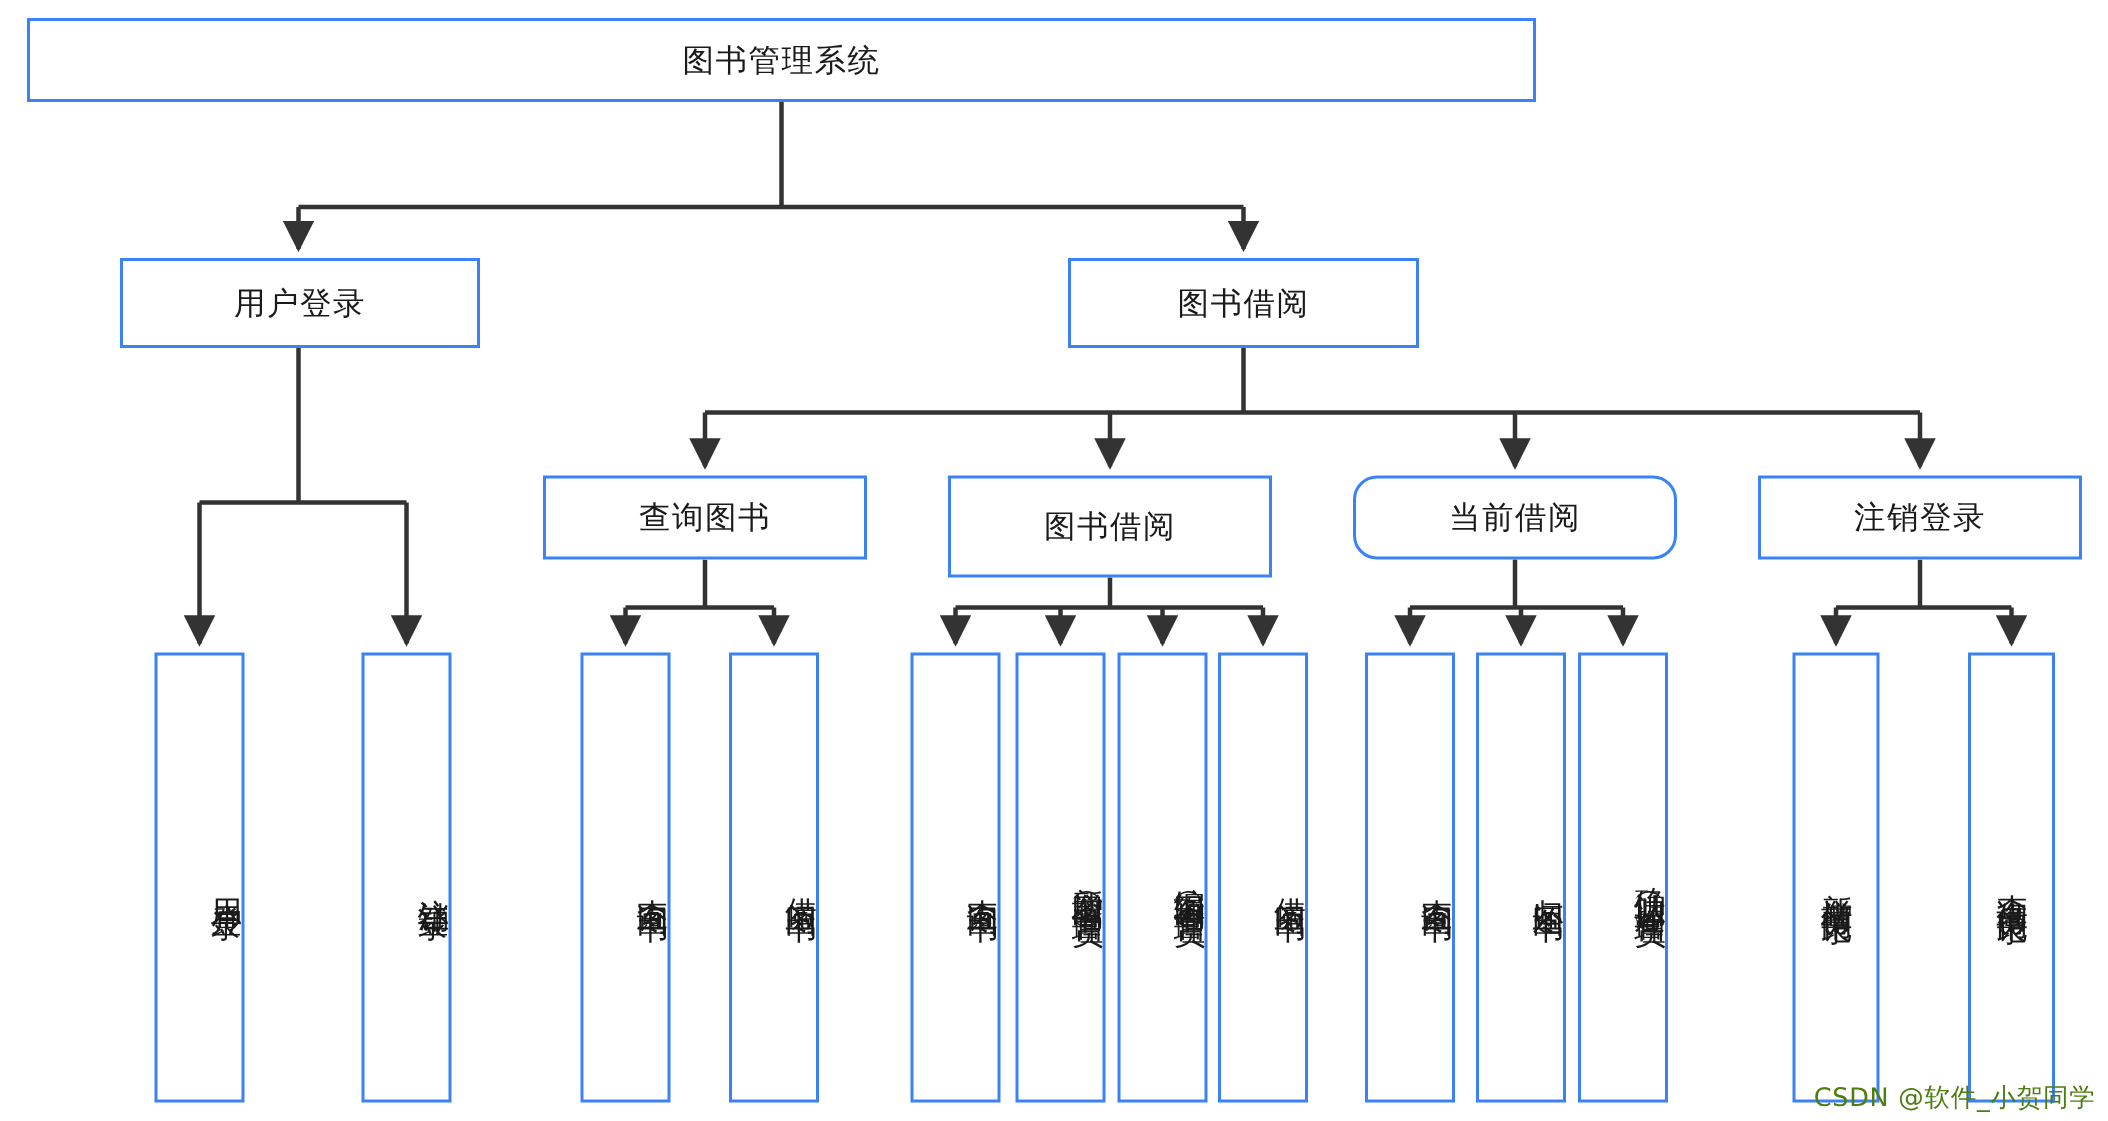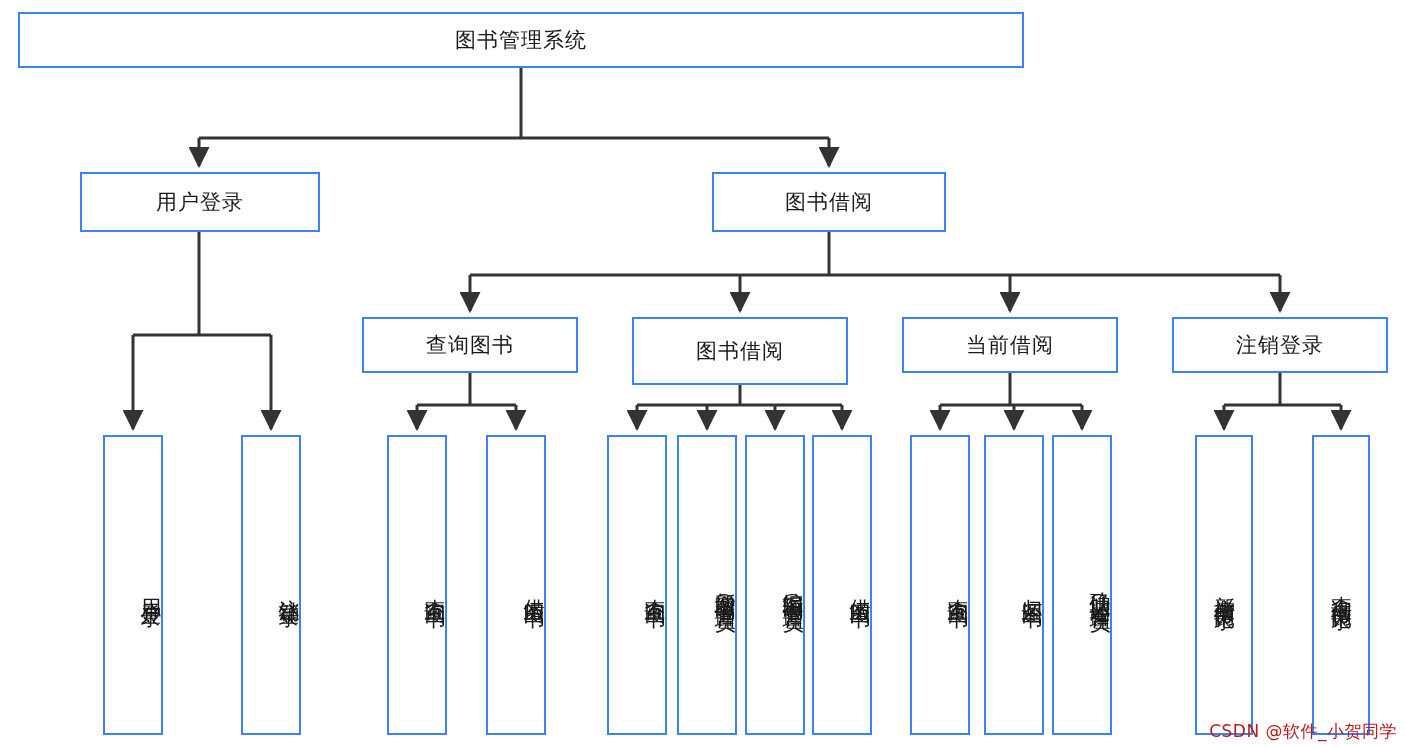--- a/index.html
+++ b/index.html
@@ -53,21 +53,21 @@
     white-space: nowrap;
   }
   .node-v.center-v {
     align-items: center;
   }
   .watermark {
     position: absolute;
     right: 8px;
     bottom: 4px;
     font-size: 17px;
-    color: #b91c1c;
+    color: #4d7c0f;
     white-space: nowrap;
     z-index: 5;
     letter-spacing: 0.5px;
   }
 </style>
 </head>
 <body>
 
 <div id="diagram-root">
 
@@ -122,21 +122,21 @@
     </g>
   </svg>
 
   <div class="node node-h" style="left: 18px; top: 12px; width: 1006px; height: 56px;">图书管理系统</div>
 
   <div class="node node-h" style="left: 80px; top: 172px; width: 240px; height: 60px;">用户登录</div>
   <div class="node node-h" style="left: 712px; top: 172px; width: 234px; height: 60px;">图书借阅</div>
 
   <div class="node node-h" style="left: 362px; top: 317px; width: 216px; height: 56px;">查询图书</div>
   <div class="node node-h" style="left: 632px; top: 317px; width: 216px; height: 68px;">图书借阅</div>
-  <div class="node node-h" style="left: 902px; top: 317px; width: 216px; height: 56px;">当前借阅</div>
+  <div class="node node-h" style="left: 902px; top: 317px; width: 216px; height: 56px; border-radius: 16px;">当前借阅</div>
   <div class="node node-h" style="left: 1172px; top: 317px; width: 216px; height: 56px;">注销登录</div>
 
   <div class="node node-v" style="left: 103px; top: 435px; width: 60px; height: 300px;">用户登录</div>
   <div class="node node-v" style="left: 241px; top: 435px; width: 60px; height: 300px;">注销登录</div>
   <div class="node node-v" style="left: 387px; top: 435px; width: 60px; height: 300px;">查询图书</div>
   <div class="node node-v" style="left: 486px; top: 435px; width: 60px; height: 300px;">借阅图书</div>
   <div class="node node-v" style="left: 607px; top: 435px; width: 60px; height: 300px;">查询图书</div>
   <div class="node node-v" style="left: 677px; top: 435px; width: 60px; height: 300px;">新增图书（管理员）</div>
   <div class="node node-v" style="left: 745px; top: 435px; width: 60px; height: 300px;">编辑图书（管理员）</div>
   <div class="node node-v" style="left: 812px; top: 435px; width: 60px; height: 300px;">借阅图书</div>

